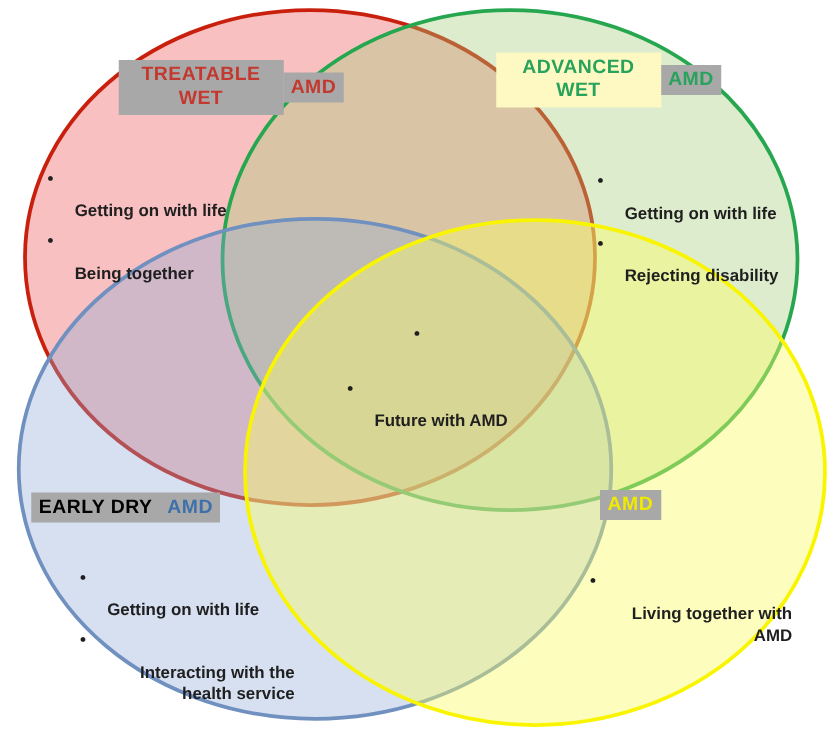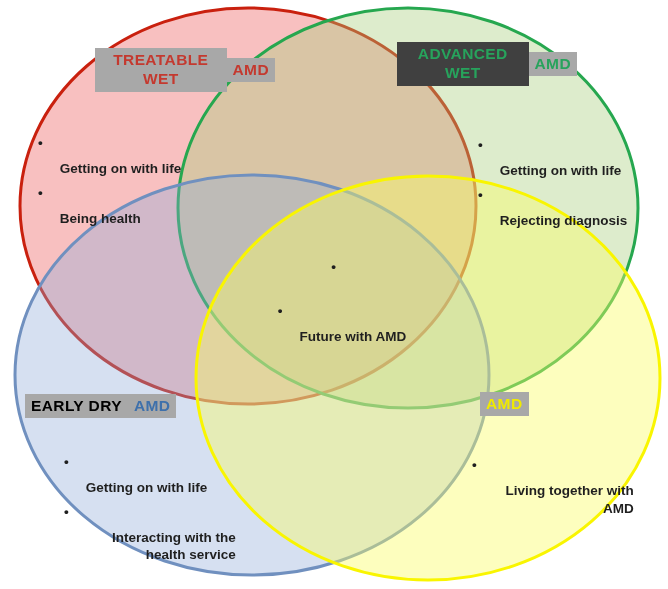--- a/index.html
+++ b/index.html
@@ -88,52 +88,52 @@
     <ellipse cx="252" cy="375" rx="237" ry="200" stroke-width="3" fill-opacity="0.36" stroke="#7090bf" fill="#8caad7"></ellipse>
     <ellipse cx="428" cy="378" rx="232" ry="202" stroke-width="3" fill-opacity="0.42" stroke="#f9f500" fill="#fafc64"></ellipse>
   </svg>
 
   <div class="abs circle-title" style="left:95px; top:48px;">
     <span class="line" style="color: rgb(196, 57, 47); background-color: rgb(168, 168, 168);">TREATABLE WET</span>
     <span class="line" style="color: rgb(196, 57, 47); background-color: rgb(168, 168, 168);">AMD</span>
   </div>
 
   <div class="abs circle-title" style="left:397px; top:42px;">
-    <span class="line" style="color: rgb(39, 163, 92); background-color: #404040;">ADVANCED WET</span>
+    <span class="line" style="color: rgb(39, 163, 92); background-color: #fef9c3;">ADVANCED WET</span>
     <span class="line" style="color: rgb(39, 163, 92); background-color: rgb(168, 168, 168);">AMD</span>
   </div>
 
   <div class="abs circle-title" style="left:25px; top:394px;">
     <span class="line" style="color: #000000; background-color: rgb(168, 168, 168);">EARLY DRY</span>
     <span class="line" style="color: rgb(62, 112, 171); background-color: rgb(168, 168, 168);">AMD</span>
   </div>
 
   <div class="abs circle-title" style="left:480px; top:392px;">
     <span class="line" style="color: rgb(240, 234, 0); background-color: rgb(168, 168, 168);">AMD</span>
   </div>
 
   <ul class="abs bullet-list" style="left: 38px; top: 134px; color: rgb(31, 31, 31);">
     <li>
       <span class="bullet">•</span>
       <span class="txt">Getting on with life</span>
     </li>
     <li>
       <span class="bullet">•</span>
-      <span class="txt">Being health</span>
+      <span class="txt">Being together</span>
     </li>
   </ul>
 
   <ul class="abs bullet-list" style="left: 478px; top: 136px; color: rgb(31, 31, 31);">
     <li>
       <span class="bullet">•</span>
       <span class="txt">Getting on with life</span>
     </li>
     <li>
       <span class="bullet">•</span>
-      <span class="txt">Rejecting diagnosis</span>
+      <span class="txt">Rejecting disability</span>
     </li>
   </ul>
 
   <ul class="abs bullet-list" style="left: 64px; top: 453px; color: rgb(31, 31, 31);">
     <li>
       <span class="bullet">•</span>
       <span class="txt">Getting on with life</span>
     </li>
     <li>
       <span class="bullet">•</span>

